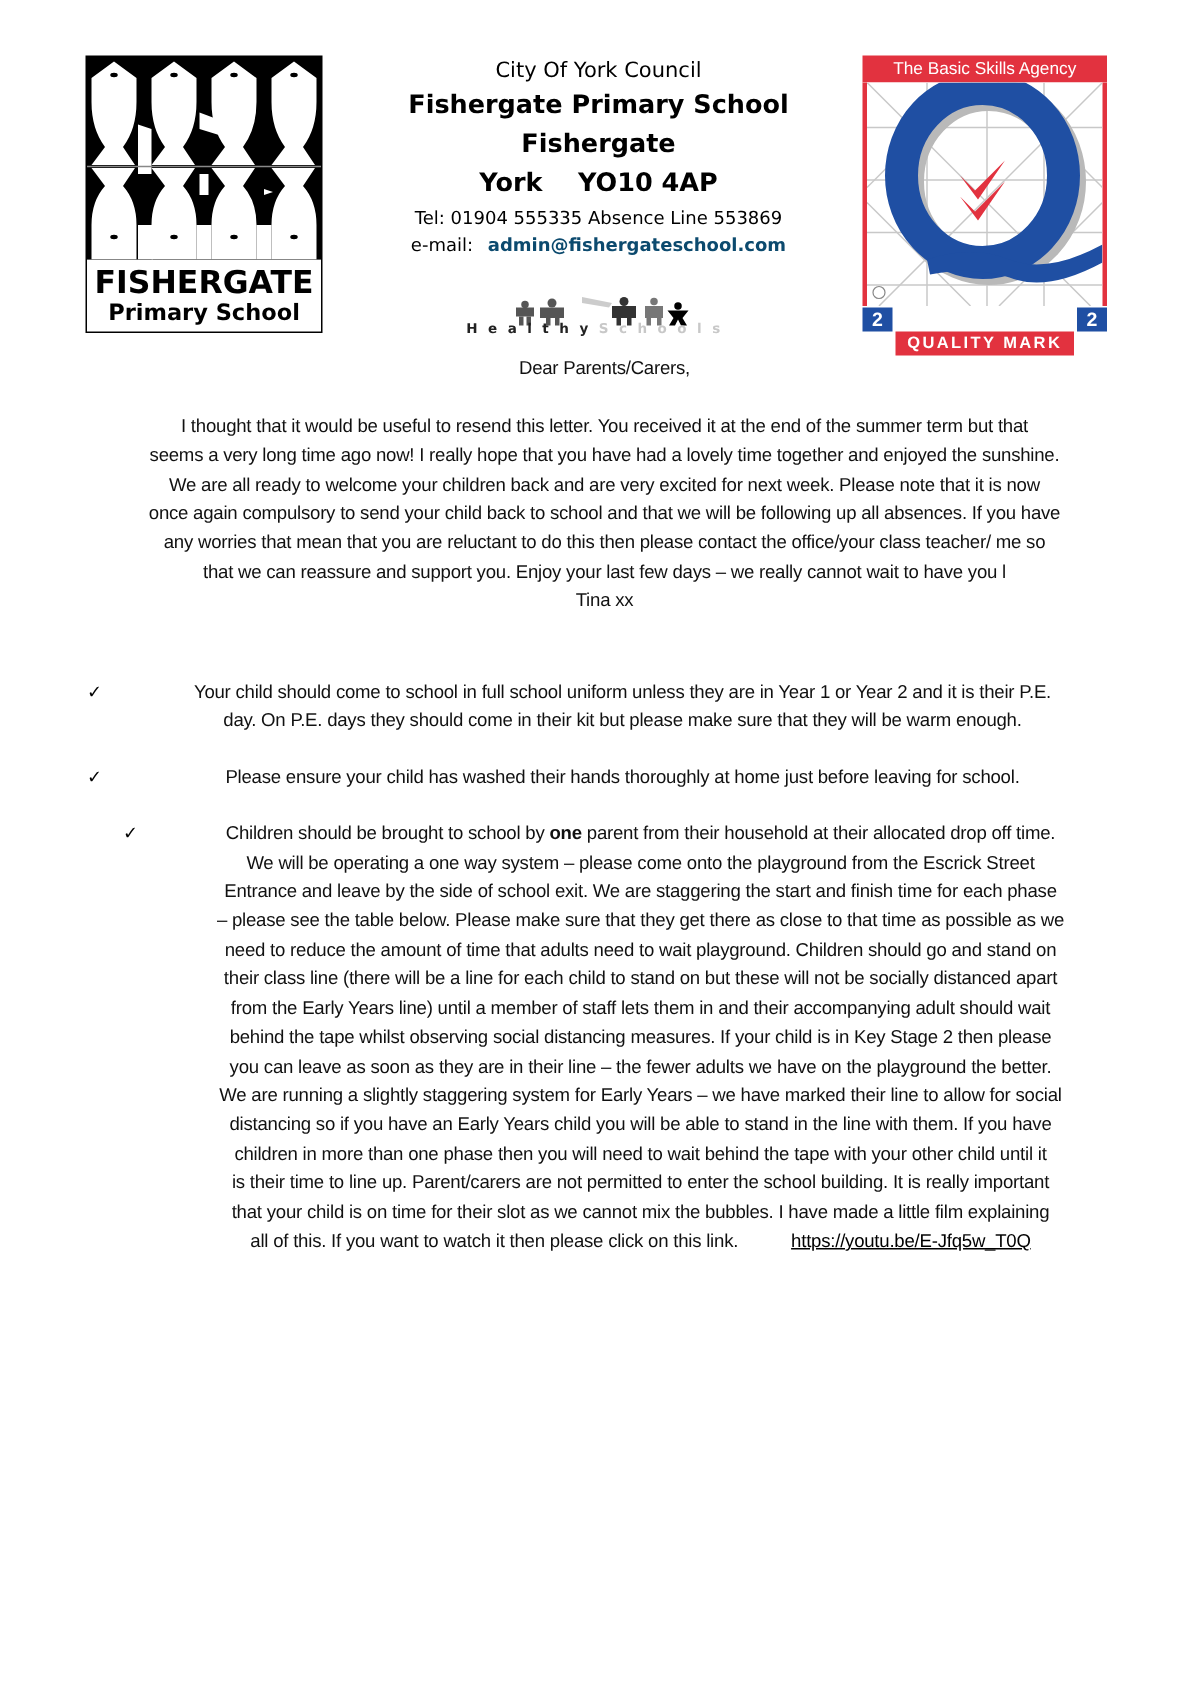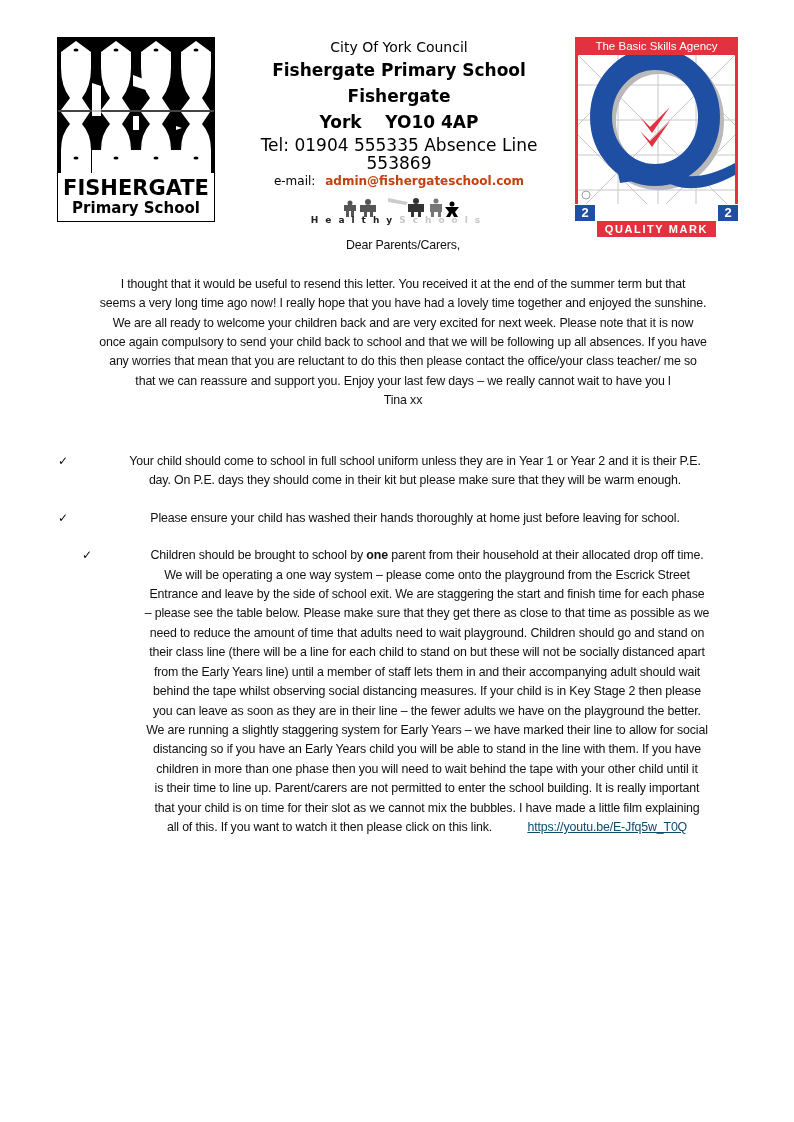--- a/index.html
+++ b/index.html
@@ -20,24 +20,24 @@
     text-align: center; font-family: "DejaVu Sans", sans-serif; font-weight: bold; line-height: 1;
   }
   .logo-left .st1 { font-size: 21px; letter-spacing: 0px; margin-top: 4px; display: block; }
   .logo-left .st2 { font-size: 15px; margin-top: 2px; display: block; }
 
   .letterhead {
     position: absolute; left: 258px; top: 38px; width: 282px; text-align: center;
   }
   .lh-council { font-family: "DejaVu Sans", sans-serif; font-size: 14px; line-height: 19px; }
   .lh-school { font-family: "DejaVu Sans", sans-serif; font-weight: bold; font-size: 17px; line-height: 26px; }
-  .lh-tel { font-family: "DejaVu Sans", sans-serif; font-size: 17px; line-height: 18px; margin-top: 1px; }
+  .lh-tel { font-family: "DejaVu Sans", sans-serif; font-size: 12px; line-height: 18px; margin-top: 1px; }
   .lh-head { font-family: "DejaVu Serif", serif; font-weight: bold; font-size: 13.5px; line-height: 19px; }
   .lh-email { font-family: "DejaVu Sans", sans-serif; font-size: 12px; line-height: 18px; }
-  .lh-email .addr { color: #c2410c; font-weight: bold; margin-left: 6px; }
+  .lh-email .addr { color: #0c4a6e; font-weight: bold; margin-left: 6px; }
 
   .healthy {
     position: absolute; left: 288px; top: 196px; width: 222px; height: 30px;
   }
   .healthy svg { display: block; }
   .healthy .hs-text {
     position: absolute; left: 0; top: 19px; width: 222px; text-align: center;
     font-family: "DejaVu Sans", sans-serif; font-weight: bold; font-size: 9px; letter-spacing: 7px;
   }
   .healthy .hs-text .h1 { color: #222; }
@@ -78,21 +78,21 @@
 
   .item { position: relative; }
   .item .tick {
     position: absolute; left: 0; top: 0; font-size: 12px; font-family: "DejaVu Sans", sans-serif; color: #000;
   }
   .item.l1 { padding-left: 24px; }
   .item.l2 { padding-left: 48px; }
   .item.l2 .tick { left: 24px; }
   .item .txt { display: block; }
   .item b { font-weight: bold; }
-  .link { color: #0c4a6e; text-decoration: underline; margin-left: 32px; }
+  .link { color: #000000; text-decoration: underline; margin-left: 32px; }
 </style>
 </head>
 <body>
 
 <div class="page">
 
   <div class="logo-left">
     <div class="fish-area">
       <svg viewBox="0 0 156 135" width="156" height="135">
         <rect x="0" y="0" width="156" height="135" fill="#000"></rect>

